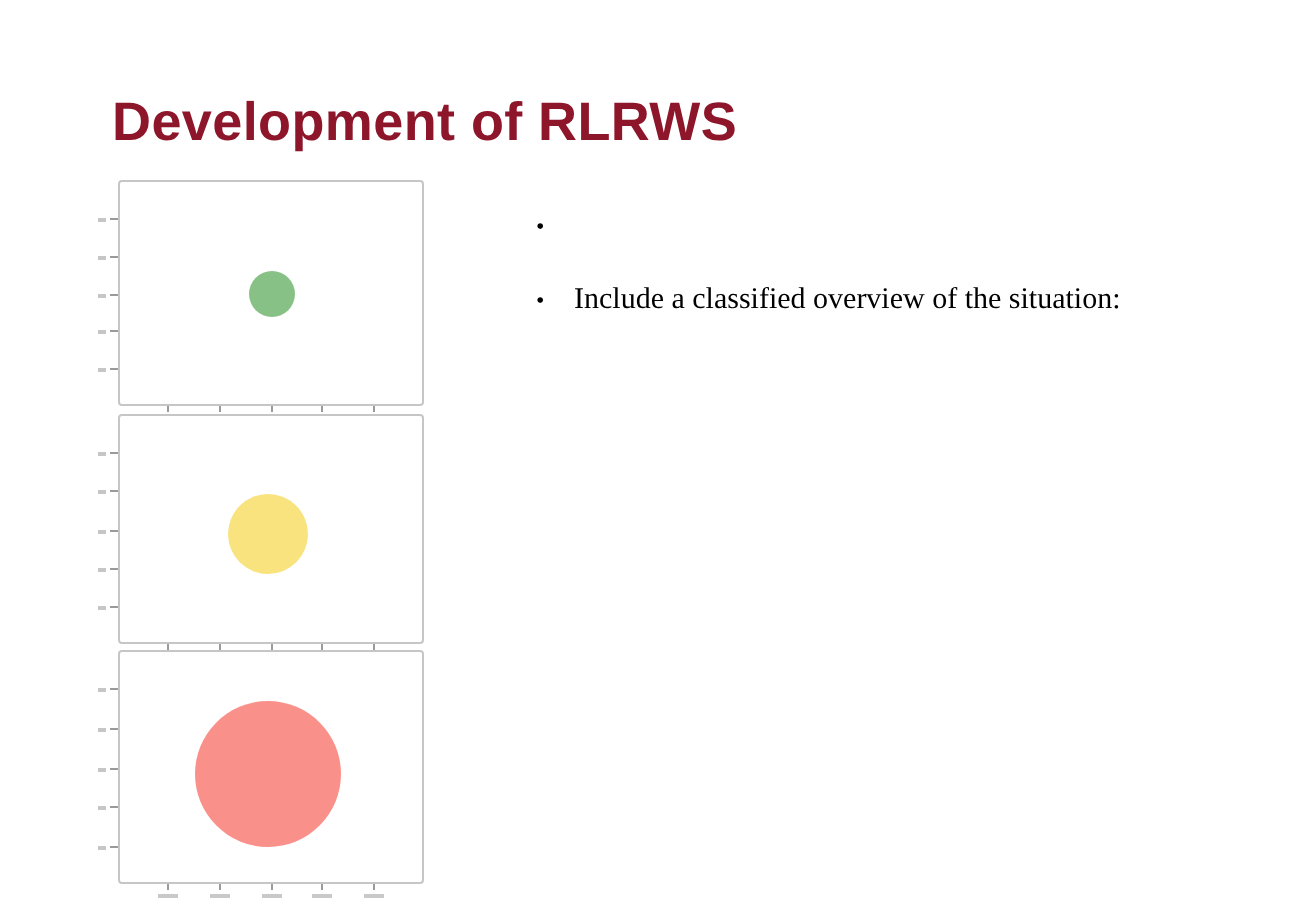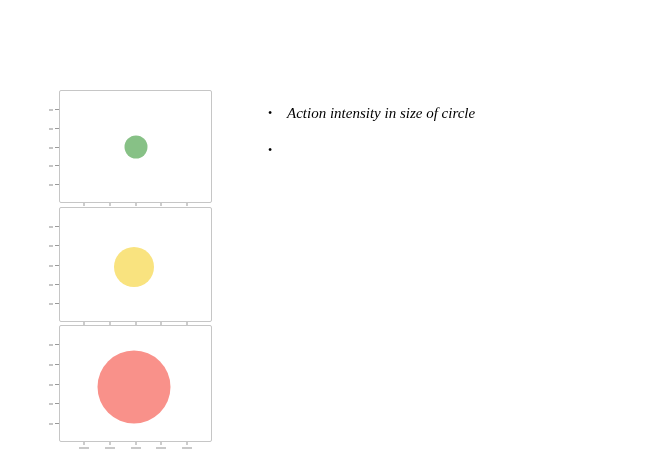--- a/index.html
+++ b/index.html
@@ -92,20 +92,21 @@
     flex: 0 0 25px;
   }
   .bullet-text { white-space: nowrap; }
   .bullet-detail { font-style: italic; white-space: nowrap; }
 </style>
 </head>
 <body>
 
 <div class="slide">
 
+  <h1 class="slide-title">Development of RLRWS</h1>
 
   <div class="panel" id="panel-0">
     <div class="circle" style="width: 23px; height: 23px; background: rgb(135, 193, 134); left: 50%; top: 50%;"></div>
   <div class="tick-y" style="top: 16%;"></div>
       <div class="smudge-y" style="top: 16%;"></div>
       <div class="tick-x" style="left: 16%;"></div>
       <div class="smudge-x" style="left: 16%;"></div>
       <div class="tick-y" style="top: 33%;"></div>
       <div class="smudge-y" style="top: 33%;"></div>
       <div class="tick-x" style="left: 33%;"></div>
@@ -170,24 +171,24 @@
       <div class="smudge-y" style="top: 84%;"></div>
       <div class="tick-x" style="left: 84%;"></div>
       <div class="smudge-x" style="left: 84%;"></div>
     </div>
 
   <div class="warn-block">
 
     <div class="bullet-item">
       <span class="bullet-glyph">•</span>
       <div class="bullet-body">
-        <div class="bullet-detail">Action intensity in size of circle</div>
       </div>
     </div>
 
     <div class="bullet-item second">
       <span class="bullet-glyph">•</span>
       <div class="bullet-body">
+        <div class="bullet-text">Include a classified overview of the situation:</div>
       </div>
     </div>
   </div>
 
 </div>
 
 </body></html>

